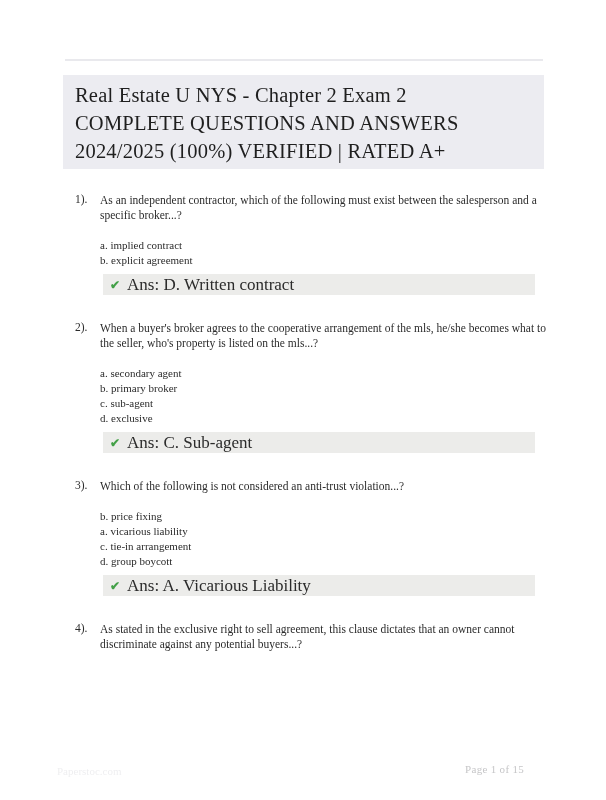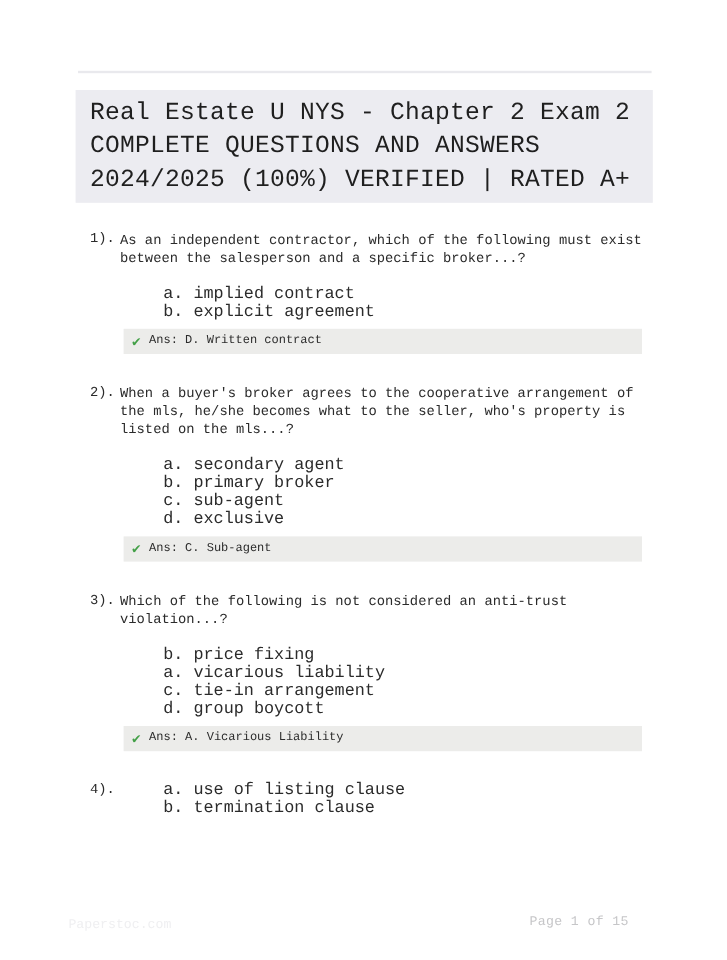--- a/index.html
+++ b/index.html
@@ -1,21 +1,21 @@
 <!DOCTYPE html>
 <html><head>
 <meta charset="utf-8">
 <style>
   html, body { margin:0; padding:0; background:#ffffff; }
   .page {
     position:relative;
     width:585px;
     height:800px;
     background:#ffffff;
-    font-family:Liberation Mono, monospace;
+    font-family:Liberation Serif, serif;
     overflow:hidden;
   }
   .top-rule {
     position:absolute;
     left:65px; top:59px;
     width:478px; height:2px;
     background:#E9E9ED;
   }
   .title-block {
     position:absolute;
@@ -51,44 +51,43 @@
     color:#2B2B2B;
   }
   .q-text {
     font-size:11.5px;
     line-height:15px;
     color:#2B2B2B;
     max-width:450px;
   }
   .options { margin-top:15px; }
   .option {
-    font-size:14px;
+    font-size:11px;
     line-height:15px;
     color:#2B2B2B;
-    margin-left:36px;
   }
   .ans-box {
     margin-top:6px;
     margin-left:3px;
     width:432px; height:21px;
     box-sizing:border-box;
     background:#ECECEA;
     display:flex;
     align-items:center;
     padding-left:7px;
   }
   .check-icon {
     color:#43A047;
     font-size:12px;
     font-weight:bold;
     margin-right:7px;
     line-height:1;
   }
   .ans-text {
-    font-size:10px;
+    font-size:17px;
     color:#2B2B2B;
   }
   .watermark {
     position:absolute;
     left:57px; top:765px;
     font-size:11px;
     color:#EFEFF1;
   }
   .page-num {
     position:absolute;
@@ -151,24 +150,21 @@
         <div class="option">d. group boycott</div>
       </div>
       <div class="ans-box">
         <span class="check-icon">✔</span>
         <span class="ans-text">Ans: A. Vicarious Liability</span>
       </div>
     </div>
 
     <div class="question">
       <span class="q-num">4).</span>
-      <div class="options">
-        <div class="option">a. use of listing clause</div>
-        <div class="option">b. termination clause</div>
-      </div>
+      <div class="q-text">As stated in the exclusive right to sell agreement, this clause dictates that an owner cannot discriminate against any potential buyers...?</div>
     </div>
 
   </div>
 
   <div class="watermark">Paperstoc.com</div>
   <div class="page-num">Page 1 of 15</div>
 
 </div>
 
 </body></html>

